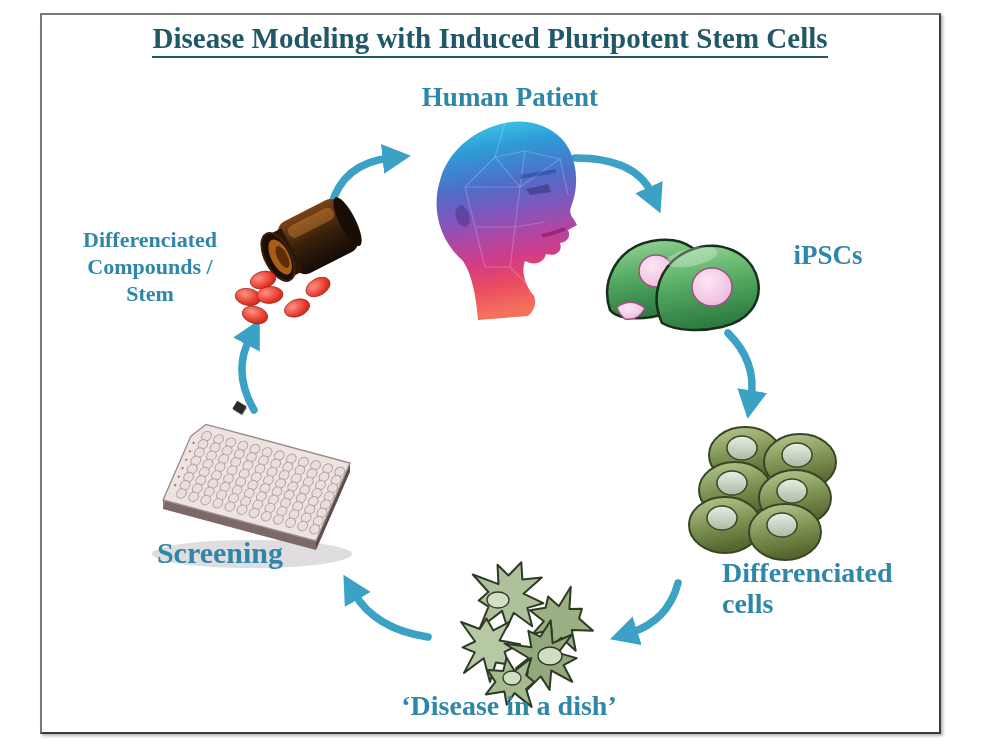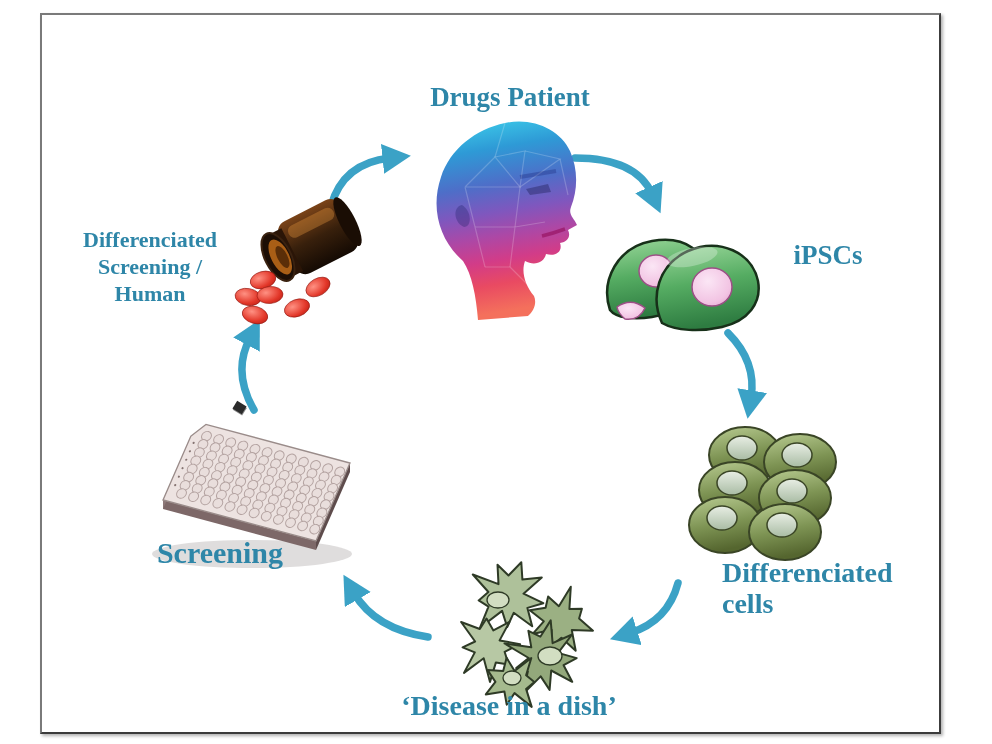--- a/index.html
+++ b/index.html
@@ -289,26 +289,27 @@
       <ellipse cx="10" cy="105" rx="13" ry="8.5" fill="url(#pillGrad)" transform="rotate(10 10 105)"></ellipse>
       <ellipse cx="32" cy="103" rx="13" ry="8.5" fill="url(#pillGrad)" transform="rotate(-5 32 103)"></ellipse>
       <ellipse cx="17" cy="123" rx="13" ry="8.5" fill="url(#pillGrad)" transform="rotate(15 17 123)"></ellipse>
       <ellipse cx="59" cy="116" rx="13" ry="8.5" fill="url(#pillGrad)" transform="rotate(-20 59 116)"></ellipse>
       <ellipse cx="80" cy="95" rx="13" ry="8.5" fill="url(#pillGrad)" transform="rotate(-30 80 95)"></ellipse>
     </g>
   </svg>
 
   <div class="abs marker-dot" data-name="pipette-tip-mark"></div>
 
-  <div class="abs lbl lbl-human" data-name="label-human-patient">Drugs Patient</div>
+  <div class="abs title" data-name="page-title"><span>Disease Modeling with Induced Pluripotent Stem Cells</span></div>
+  <div class="abs lbl lbl-human" data-name="label-human-patient">Human Patient</div>
   <div class="abs lbl lbl-ipscs" data-name="label-ipscs">iPSCs</div>
   <div class="abs lbl lbl-diff" data-name="label-differentiated-cells">
     <div data-name="label-differentiated-line1">Differenciated</div>
     <div data-name="label-differentiated-line2">cells</div>
   </div>
   <div class="abs lbl lbl-dish" data-name="label-disease-in-a-dish">‘Disease in a dish’</div>
   <div class="abs lbl lbl-screen" data-name="label-screening">Screening</div>
   <div class="abs lbl lbl-pharma" data-name="label-pharmaceutical">
     <div data-name="label-pharma-line1">Differenciated</div>
-    <div data-name="label-pharma-line2">Screening /</div>
-    <div data-name="label-pharma-line3">Human</div>
+    <div data-name="label-pharma-line2">Compounds /</div>
+    <div data-name="label-pharma-line3">Stem</div>
   </div>
 </div>
 
 </body></html>

